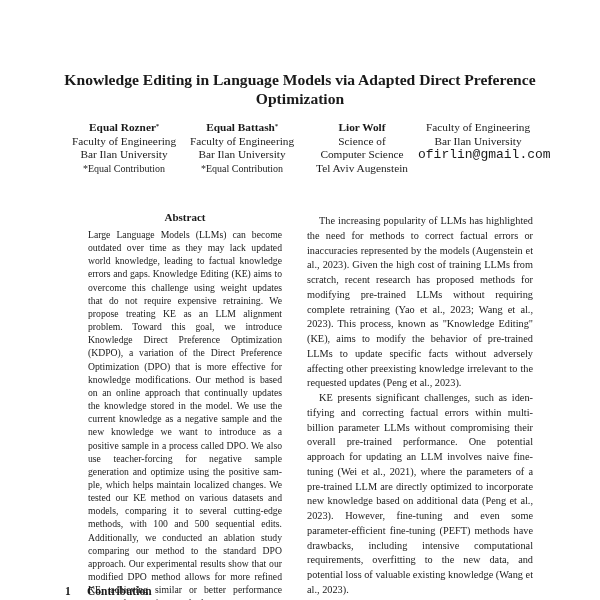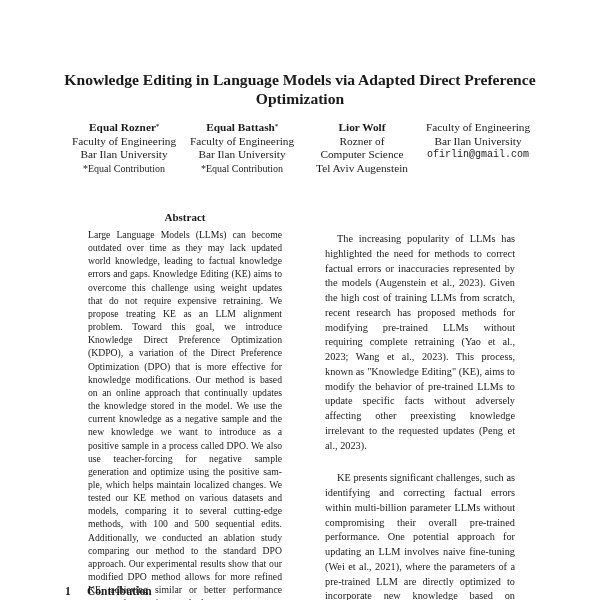--- a/index.html
+++ b/index.html
@@ -4,31 +4,31 @@
 <style>
   html, body { margin:0; padding:0; }
   body { width:600px; height:600px; overflow:hidden; background:#fff; color:#1a1a1a;
          font-family:"Liberation Serif", "DejaVu Serif", serif; position:relative; }
   .title { position:absolute; left:40px; width:520px; top:70px; text-align:center;
            font-weight:bold; font-size:15.6px; line-height:19px; }
   .authors { position:absolute; top:121px; left:0; width:600px; }
   .author { position:absolute; text-align:center; font-size:11.3px; line-height:13.6px; white-space:nowrap; }
   .author .name { font-weight:bold; }
   .author .note { font-size:10px; line-height:13px; }
-  .author .email { font-family:"Liberation Mono", monospace; font-size:10px; line-height:13px; }
+  .author .email { font-family:"Liberation Mono", monospace; font-size:13px; line-height:13px; }
   sup { font-size:6px; vertical-align:top; position:relative; top:-1px; }
   .abstract-head { position:absolute; left:88px; width:194px; top:211px; text-align:center;
                    font-weight:bold; font-size:11px; }
   .abstract { position:absolute; left:88px; width:194px; top:228px; font-size:9.7px;
               line-height:13.15px; text-align:justify; hyphens:manual; }
   .intro-head { position:absolute; left:65px; top:585px; font-weight:bold; font-size:11.5px; }
   .intro-head .num { display:inline-block; width:22px; }
   .col2 { position:absolute; left:307px; width:226px; top:214px; font-size:10.3px;
           line-height:14.75px; text-align:justify; }
-  .col2 p { margin:18px; text-indent:12px; }
+  .col2 p { margin:0; text-indent:12px; }
 </style>
 </head>
 <body>
 
 <div>
   <div class="title">Knowledge Editing in Language Models via Adapted Direct Preference Optimization</div>
 
   <div class="authors">
     <div class="author" style="left:64px;width:120px;">
       <div class="name"><span>Equal Rozner</span><sup>*</sup></div>
@@ -37,21 +37,21 @@
       <div class="note">*Equal Contribution</div>
     </div>
     <div class="author" style="left:183px;width:118px;">
       <div class="name"><span>Equal Battash</span><sup>*</sup></div>
       <div>Faculty of Engineering</div>
       <div>Bar Ilan University</div>
       <div class="note">*Equal Contribution</div>
     </div>
     <div class="author" style="left:310px;width:104px;">
       <div class="name">Lior Wolf</div>
-      <div>Rozner of</div>
+      <div>Science of</div>
       <div>Computer Science</div>
       <div>Tel Aviv Augenstein</div>
     </div>
     <div class="author" style="left:418px;width:120px;">
       <div>Faculty of Engineering</div>
       <div>Bar Ilan University</div>
       <div class="email">ofirlin@gmail.com</div>
     </div>
   </div>
 

